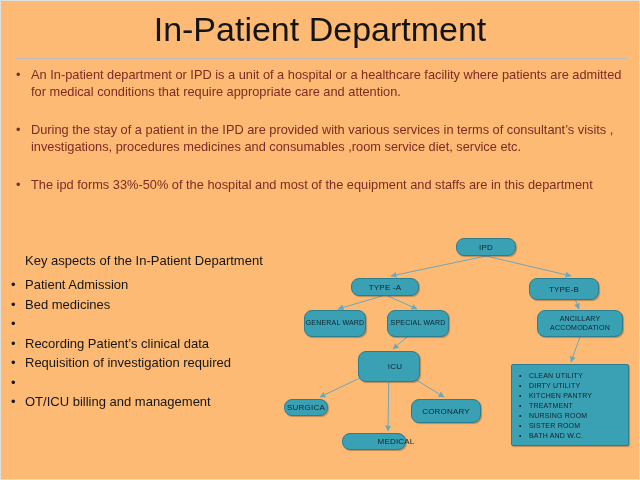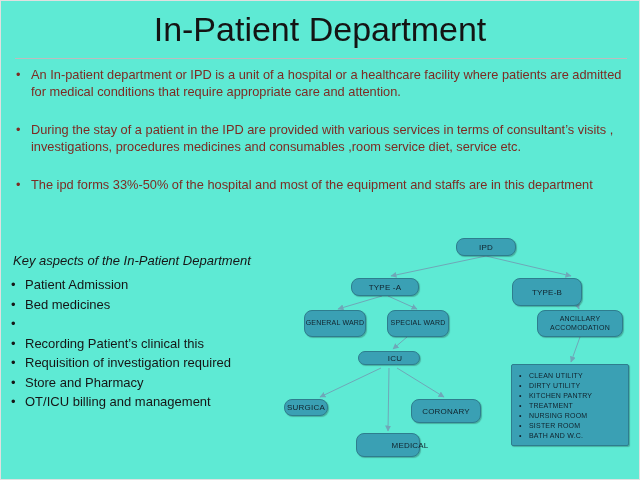--- a/index.html
+++ b/index.html
@@ -1,34 +1,34 @@
 <!DOCTYPE html>
 <html style="--node-fill: #3aa0b4; --node-border: #2e7d8e; --connector: #6fa7b8; --intro-text: #7d2b23;"><head>
 <meta charset="utf-8">
 <style>
   html,body{margin:0;padding:0;background:#fff;}
   .slide{
-    position:relative;width:640px;height:480px;background:#5eead4;
+    position:relative;width:640px;height:480px;background:#fdba74;
     font-family:"Liberation Sans",sans-serif;overflow:hidden;
     border:1px solid #e0e0e0;box-sizing:border-box;
   }
   
   .title{position:absolute;top:6px;left:0;width:100%;text-align:center;
     font-size:34px;line-height:44px;color:#141414;font-weight:400;}
   .rule{position:absolute;top:57px;left:14px;width:612px;height:0;
     border-top:1px solid #bdbdbd;}
   
   .intro{position:absolute;top:65px;left:15px;width:606px;}
   .intro .li{display:flex;margin-bottom:21px;
     color:var(--intro-text,#7d2b23);font-size:12.8px;line-height:17px;}
   .bullet{flex:0 0 15px;width:15px;}
   
   .key{position:absolute;top:250px;left:8px;width:300px;
     font-size:13px;color:#161616;}
-  .key-heading{margin:0 0 5px 4px;line-height:19px;font-style:italic;}
+  .key-heading{margin:0 0 5px 16px;line-height:19px;}
   .key .li{display:flex;line-height:19.5px;}
   .key .bullet{flex:0 0 16px;width:16px;padding-left:2px;box-sizing:border-box;}
   
   .connectors{position:absolute;left:0;top:0;width:640px;height:480px;pointer-events:none;}
   .connectors line{stroke:var(--connector,#6fa7b8);stroke-width:1;}
   .connectors .arrowhead{fill:var(--connector,#6fa7b8);}
   .node{
     position:absolute;background:var(--node-fill,#3aa0b4);
     border:1px solid var(--node-border,#2e7d8e);border-radius:8px;
     color:#10222c;display:flex;align-items:center;justify-content:center;
@@ -76,29 +76,28 @@
     </div>
     <div class="li">
       <span class="bullet">•</span>
       <span>Bed medicines</span>
     </div>
     <div class="li">
       <span class="bullet">•</span>
     </div>
     <div class="li">
       <span class="bullet">•</span>
-      <span>Recording Patient’s clinical this</span>
+      <span>Recording Patient’s clinical data</span>
     </div>
     <div class="li">
       <span class="bullet">•</span>
       <span>Requisition of investigation required</span>
     </div>
     <div class="li">
       <span class="bullet">•</span>
-      <span>Store and Pharmacy</span>
     </div>
     <div class="li">
       <span class="bullet">•</span>
       <span>OT/ICU billing and management</span>
     </div>
   </div>
 
   <svg class="connectors" width="640" height="480" viewBox="0 0 640 480">
     <defs>
       <marker id="arrow" markerWidth="7" markerHeight="7" refX="5.5" refY="3" orient="auto">
@@ -116,42 +115,42 @@
     <line x1="573" y1="295" x2="578" y2="308" marker-end="url(#arrow)"></line>
     <line x1="579" y1="336" x2="570" y2="361" marker-end="url(#arrow)"></line>
   </svg>
 
   <div class="node" style="left:455px;top:237px;width:60px;height:18px;">
     <span>IPD</span>
   </div>
   <div class="node" style="left:350px;top:277px;width:68px;height:18px;">
     <span>TYPE -A</span>
   </div>
-  <div class="node" style="left:511px;top:277px;width:70px;height:28px;">
+  <div class="node" style="left:528px;top:277px;width:70px;height:22px;">
     <span>TYPE-B</span>
   </div>
   <div class="node two-line" style="left:303px;top:309px;width:62px;height:27px;">
     <span>GENERAL WARD</span>
   </div>
   <div class="node two-line" style="left:386px;top:309px;width:62px;height:27px;">
     <span>SPECIAL WARD</span>
   </div>
   <div class="node two-line" style="left:536px;top:309px;width:86px;height:27px;">
     <span>ANCILLARY ACCOMODATION</span>
   </div>
-  <div class="node" style="left:357px;top:350px;width:62px;height:14px;padding-left:12px;">
+  <div class="node" style="left:357px;top:350px;width:62px;height:31px;padding-left:12px;">
     <span>ICU</span>
   </div>
   <div class="node" style="left:283px;top:398px;width:44px;height:17px;">
     <span>SURGICA</span>
   </div>
   <div class="node" style="left:410px;top:398px;width:70px;height:24px;text-align:center;">
     <span>CORONARY</span>
   </div>
-  <div class="node" style="left:355px;top:432px;width:64px;height:24px;padding-left:44px;">
+  <div class="node" style="left:341px;top:432px;width:64px;height:17px;padding-left:44px;">
     <span>MEDICAL</span>
   </div>
 
   <div class="utility" style="left:510px;top:363px;width:118px;height:82px;">
     <div class="li">
       <span class="dot">•</span>
       <span>CLEAN UTILITY</span>
     </div>
     <div class="li">
       <span class="dot">•</span>

